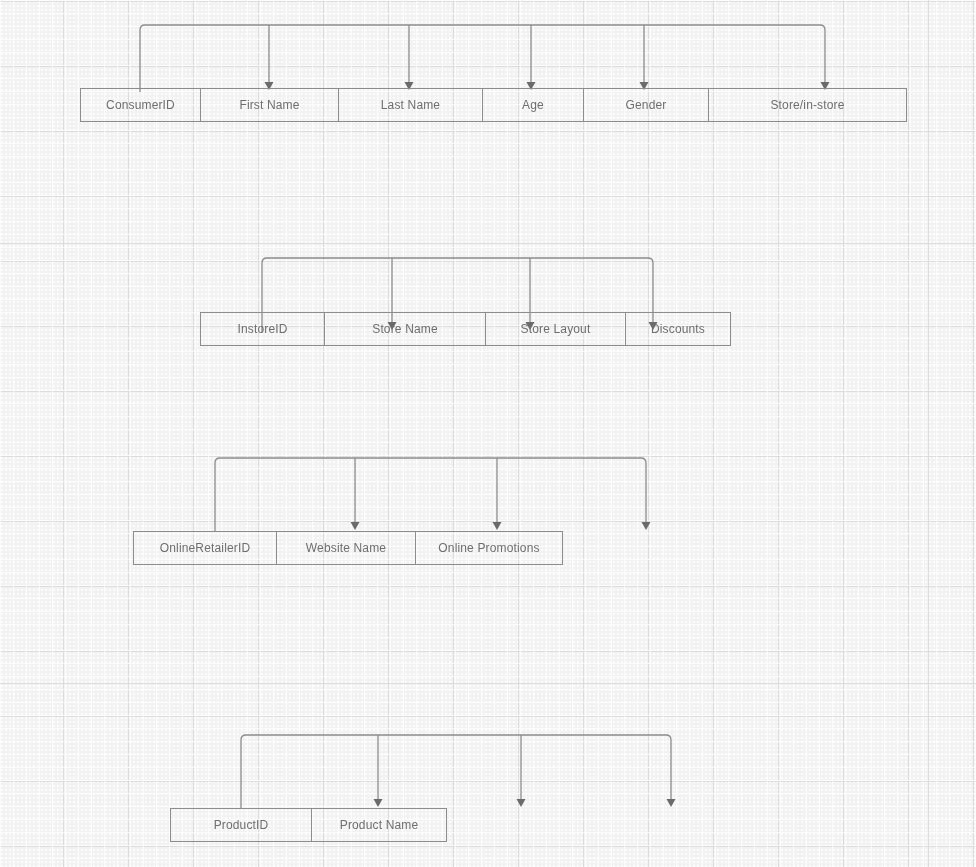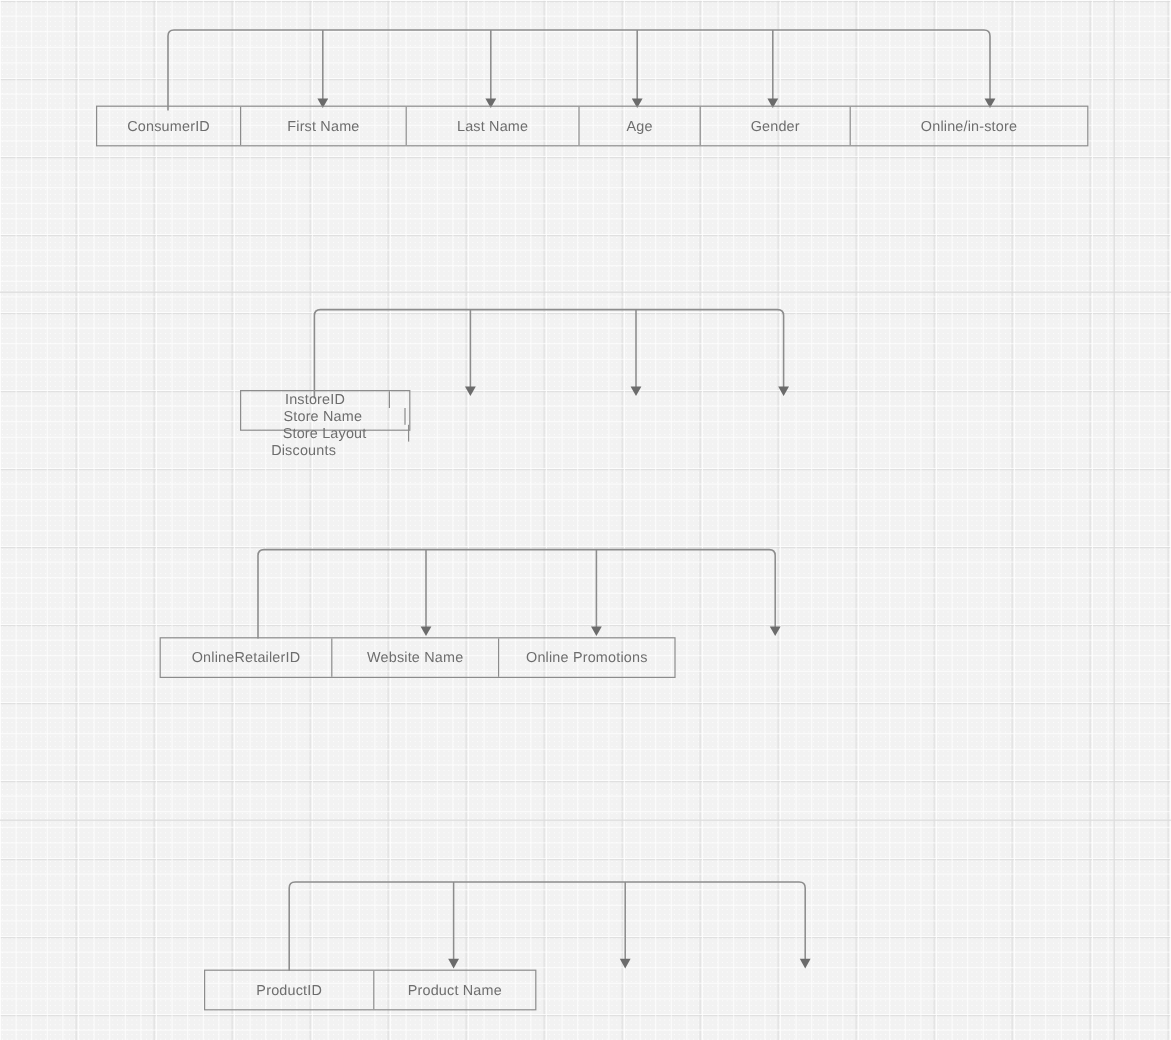--- a/index.html
+++ b/index.html
@@ -110,38 +110,38 @@
       <polygon class="conn-head" points="559.5,70 568.5,70 564,78"></polygon>
       <polygon class="conn-head" points="740.5,70 749.5,70 745,78"></polygon>
     </svg>
 
     <div class="fields-row" style="left:80px; top:88px;">
       <div class="field-cell" style="width:120px;">ConsumerID</div>
       <div class="field-cell" style="width:138px;">First Name</div>
       <div class="field-cell" style="width:144px;">Last Name</div>
       <div class="field-cell" style="width:101px;">Age</div>
       <div class="field-cell" style="width:125px;">Gender</div>
-      <div class="field-cell" style="width:197px;">Online/in-store</div>
+      <div class="field-cell" style="width:197px;">Store/in-store</div>
     </div>
   </div>
 
   <div class="table-group">
 
     <svg class="connector-svg" style="left:200px; top:252px;" width="520" height="84" viewBox="0 0 520 84">
       <path class="conn-line" d="M 62,80 L 62,11 Q 62,6 67,6 L 448,6 Q 453,6 453,11 L 453,72"></path>
       <path class="conn-line" d="M 192,6 L 192,72"></path>
       <path class="conn-line" d="M 330,6 L 330,72"></path>
       <polygon class="conn-head" points="187.5,70 196.5,70 192,78"></polygon>
       <polygon class="conn-head" points="325.5,70 334.5,70 330,78"></polygon>
       <polygon class="conn-head" points="448.5,70 457.5,70 453,78"></polygon>
     </svg>
 
-    <div class="fields-row" style="left:200px; top:325px;flex-direction:column;">
+    <div class="fields-row" style="left:200px; top:312px;">
       <div class="field-cell" style="width:124px;">InstoreID</div>
-      <div class="field-cell" style="width:137px;">Store Name</div>
+      <div class="field-cell" style="width:161px;">Store Name</div>
       <div class="field-cell" style="width:140px;">Store Layout</div>
       <div class="field-cell" style="width:104px;">Discounts</div>
     </div>
   </div>
 
   <div class="table-group">
 
     <svg class="connector-svg" style="left:145px; top:452px;" width="590" height="84" viewBox="0 0 590 84">
       <path class="conn-line" d="M 70,80 L 70,11 Q 70,6 75,6 L 496,6 Q 501,6 501,11 L 501,72"></path>
       <path class="conn-line" d="M 210,6 L 210,72"></path>

